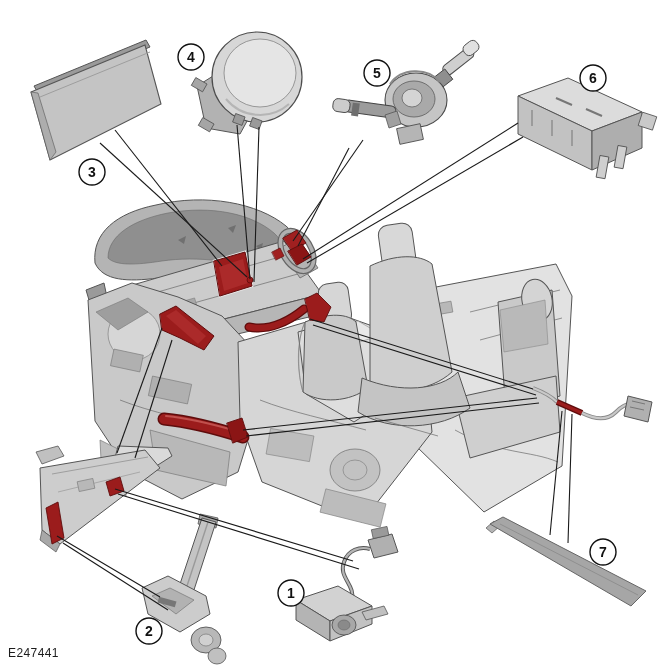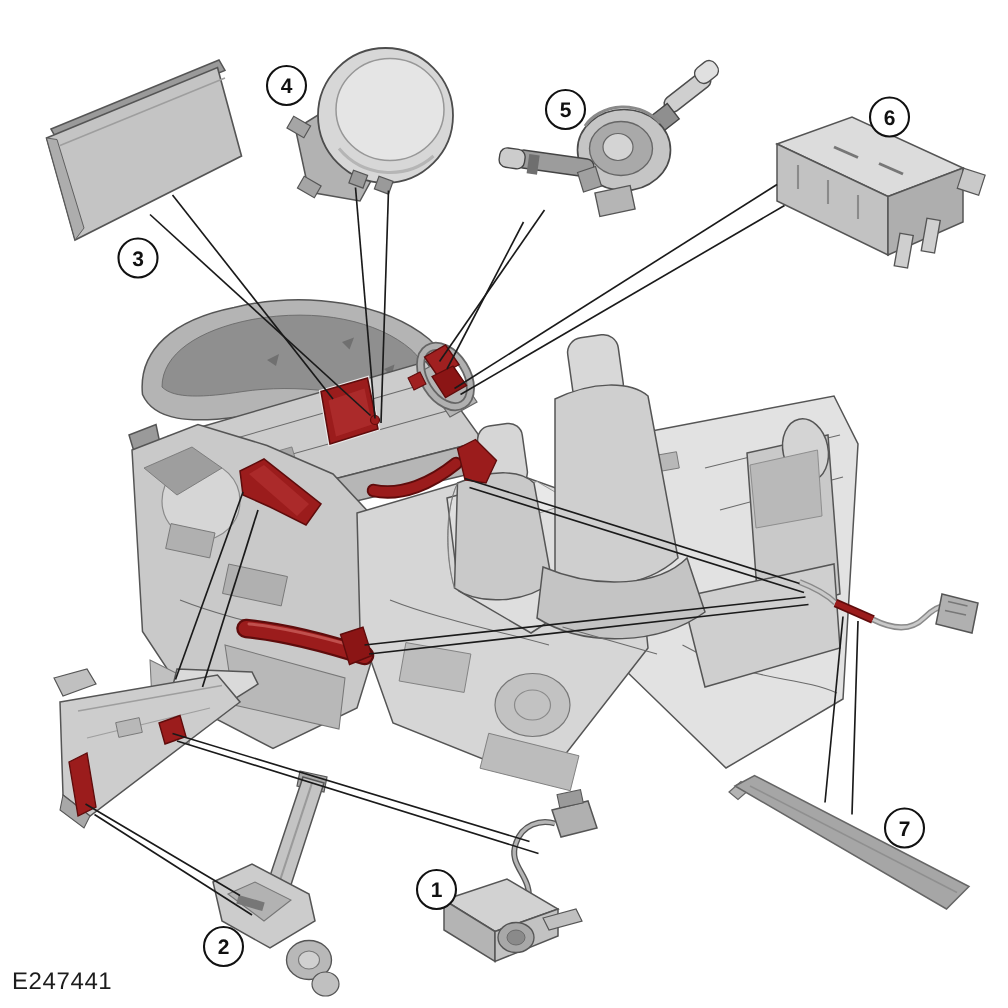--- a/index.html
+++ b/index.html
@@ -3,21 +3,21 @@
 <meta charset="utf-8">
 <style>
   html,body{margin:0;padding:0;background:#fff;}
   #stage{position:relative;width:672px;height:672px;background:#ffffff;overflow:hidden;
          font-family:"Liberation Sans",sans-serif;}
   #diagram{position:absolute;left:0;top:0;}
   #leader-lines line{stroke:#1a1a1a;stroke-width:1.1;}
   #callouts circle{fill:#ffffff;stroke:#111111;stroke-width:1.4;}
   #callouts text{font-family:"Liberation Sans",sans-serif;font-weight:bold;font-size:14px;
                  text-anchor:middle;fill:#111111;}
-  #figure-id{position:absolute;left:8px;top:646px;font-size:16px;color:#1c1c1c;letter-spacing:.4px;}
+  #figure-id{position:absolute;left:8px;top:646px;font-size:12px;color:#1c1c1c;letter-spacing:.4px;}
   .ol{stroke:#555;stroke-width:1;}
   .thin{stroke:#6a6a6a;stroke-width:.7;fill:none;}
 </style>
 </head>
 <body>
 
 <div id="stage">
 <svg id="diagram" width="672" height="672" viewBox="0 0 672 672">
 
   <g>

